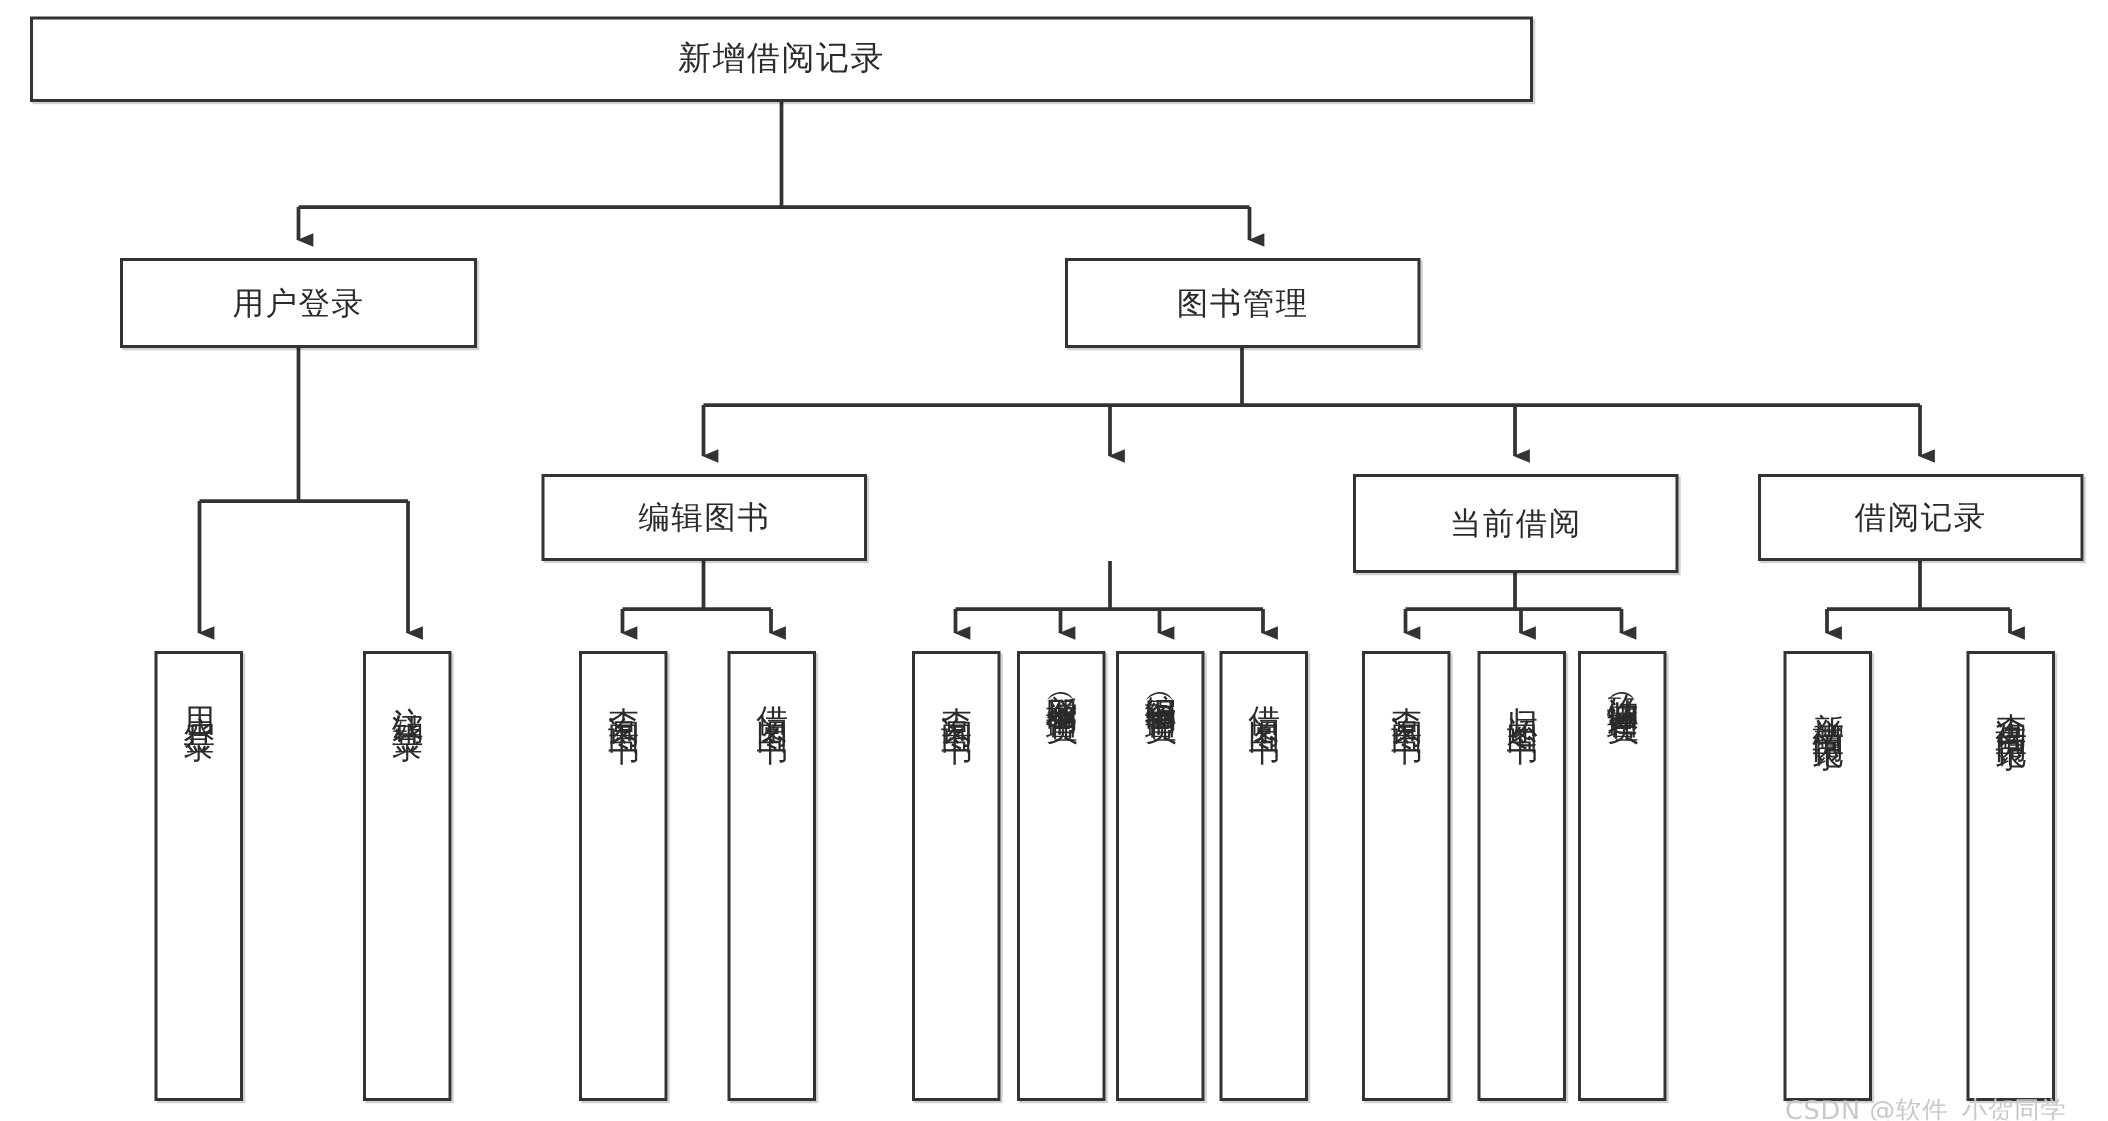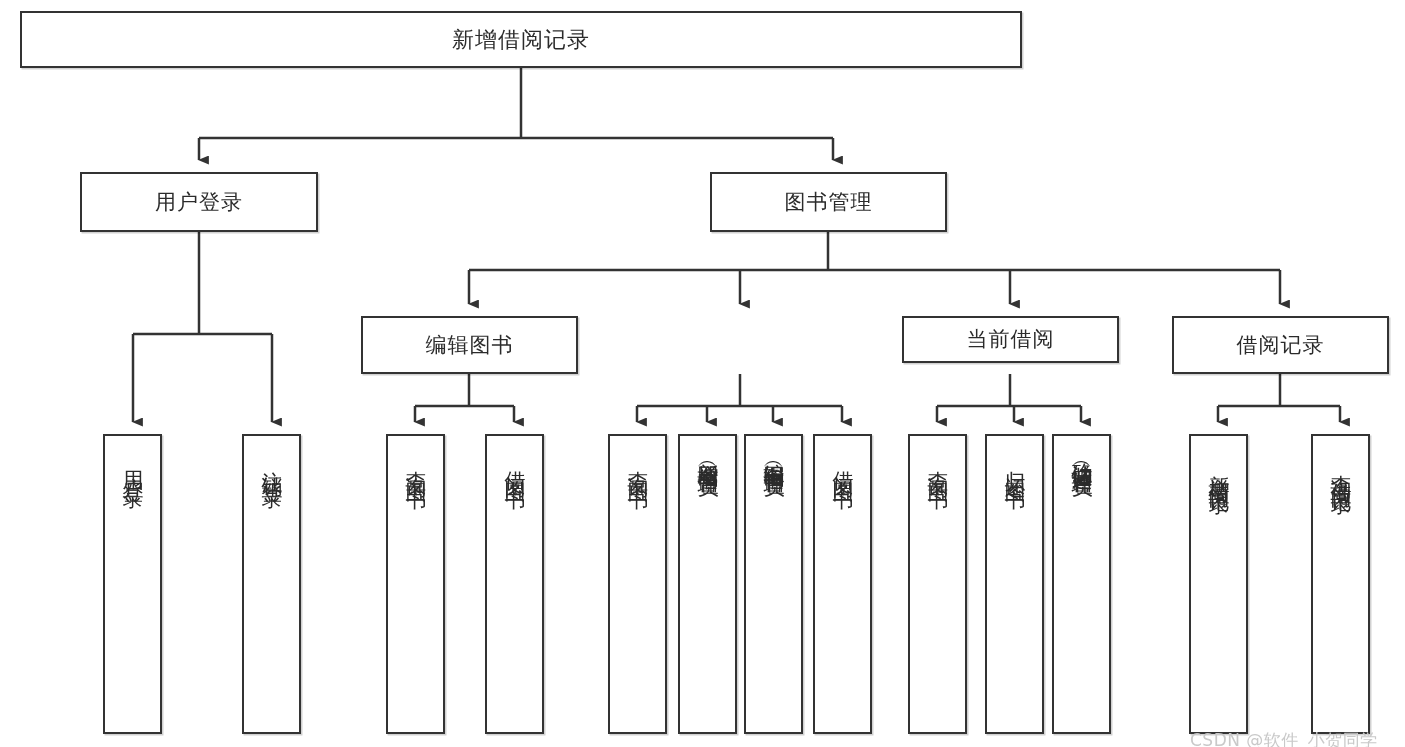--- a/index.html
+++ b/index.html
@@ -126,21 +126,21 @@
   <div class="node" style="left:80px; top:172px; width:238px; height:60px;">
     <span class="label">用户登录</span>
   </div>
   <div class="node" style="left:710px; top:172px; width:237px; height:60px;">
     <span class="label">图书管理</span>
   </div>
 
   <div class="node" style="left:361px; top:316px; width:217px; height:58px;">
     <span class="label">编辑图书</span>
   </div>
-  <div class="node" style="left:902px; top:316px; width:217px; height:47px;">
+  <div class="node" style="left:902px; top:316px; width:217px; height:66px;">
     <span class="label">当前借阅</span>
   </div>
   <div class="node" style="left:1172px; top:316px; width:217px; height:58px;">
     <span class="label">借阅记录</span>
   </div>
 
   <div class="node vertical" style="left:103px; top:434px; width:59px; height:300px;">
     <span class="label">用户登录</span>
   </div>
   <div class="node vertical" style="left:242px; top:434px; width:59px; height:300px;">

